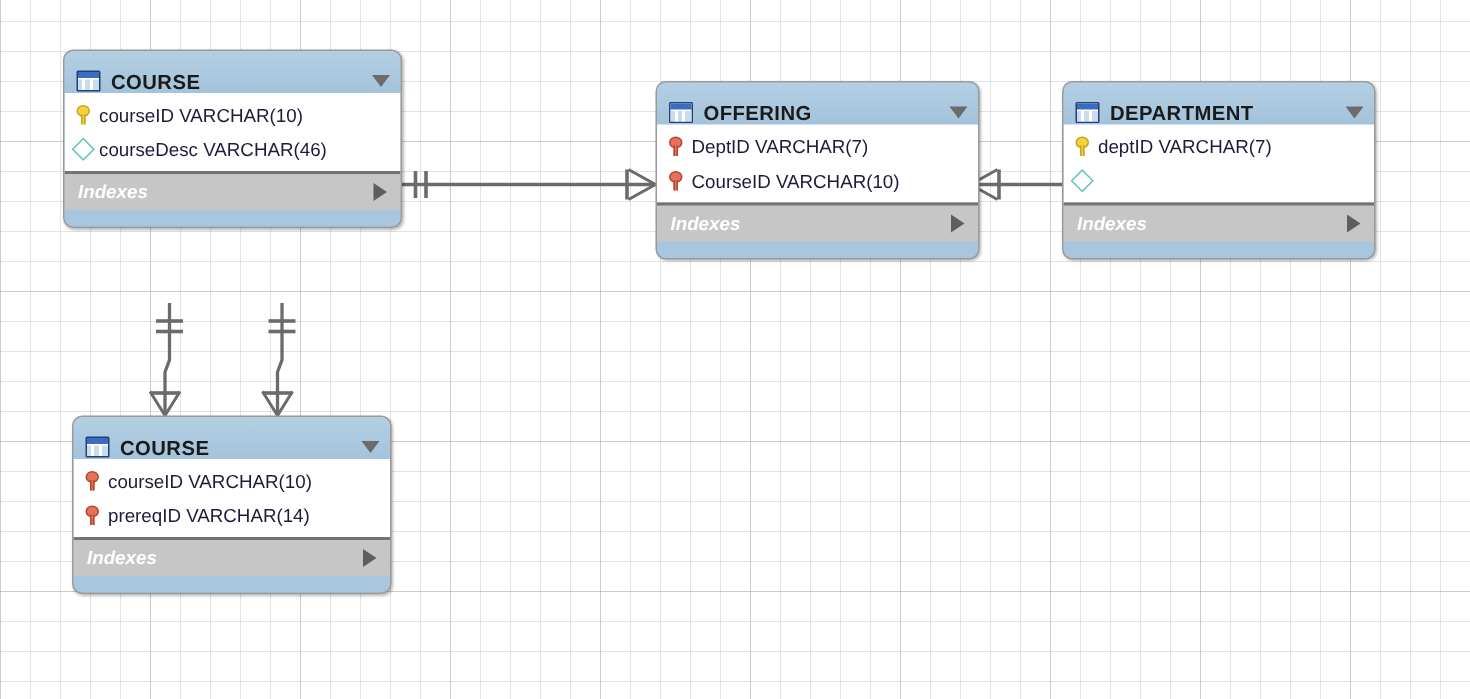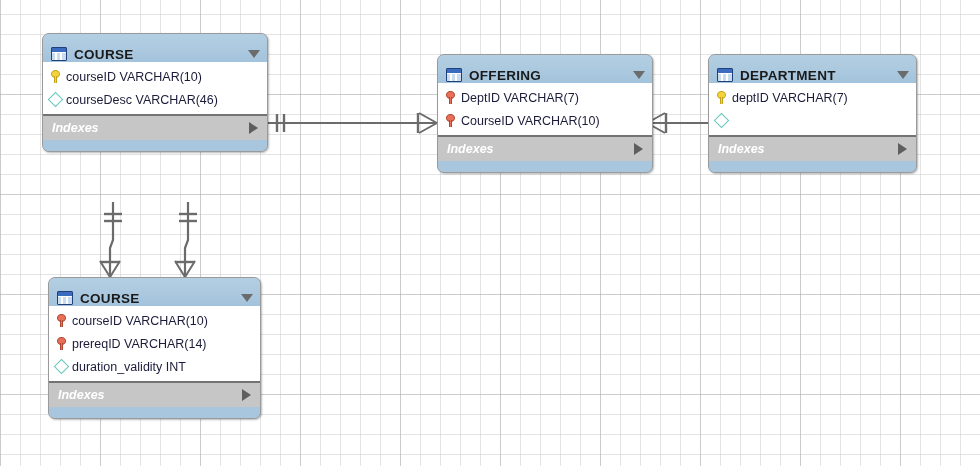--- a/index.html
+++ b/index.html
@@ -299,24 +299,20 @@
         </div>
         <div class="ent-fields">
           <div class="field">
             <span class="key-icon key-fk"></span>
             <span class="field-label">courseID VARCHAR(10)</span>
           </div>
           <div class="field">
             <span class="key-icon key-fk"></span>
             <span class="field-label">prereqID VARCHAR(14)</span>
           </div>
-          <div class="field">
-            <span class="diamond-icon"></span>
-            <span class="field-label">duration_validity INT</span>
-          </div>
         </div>
         <div class="ent-indexes">
           <span class="idx-label">Indexes</span>
           <span class="caret-right"></span>
         </div>
         <div class="ent-foot"></div>
       </div>
     </div>
 
 </div>

